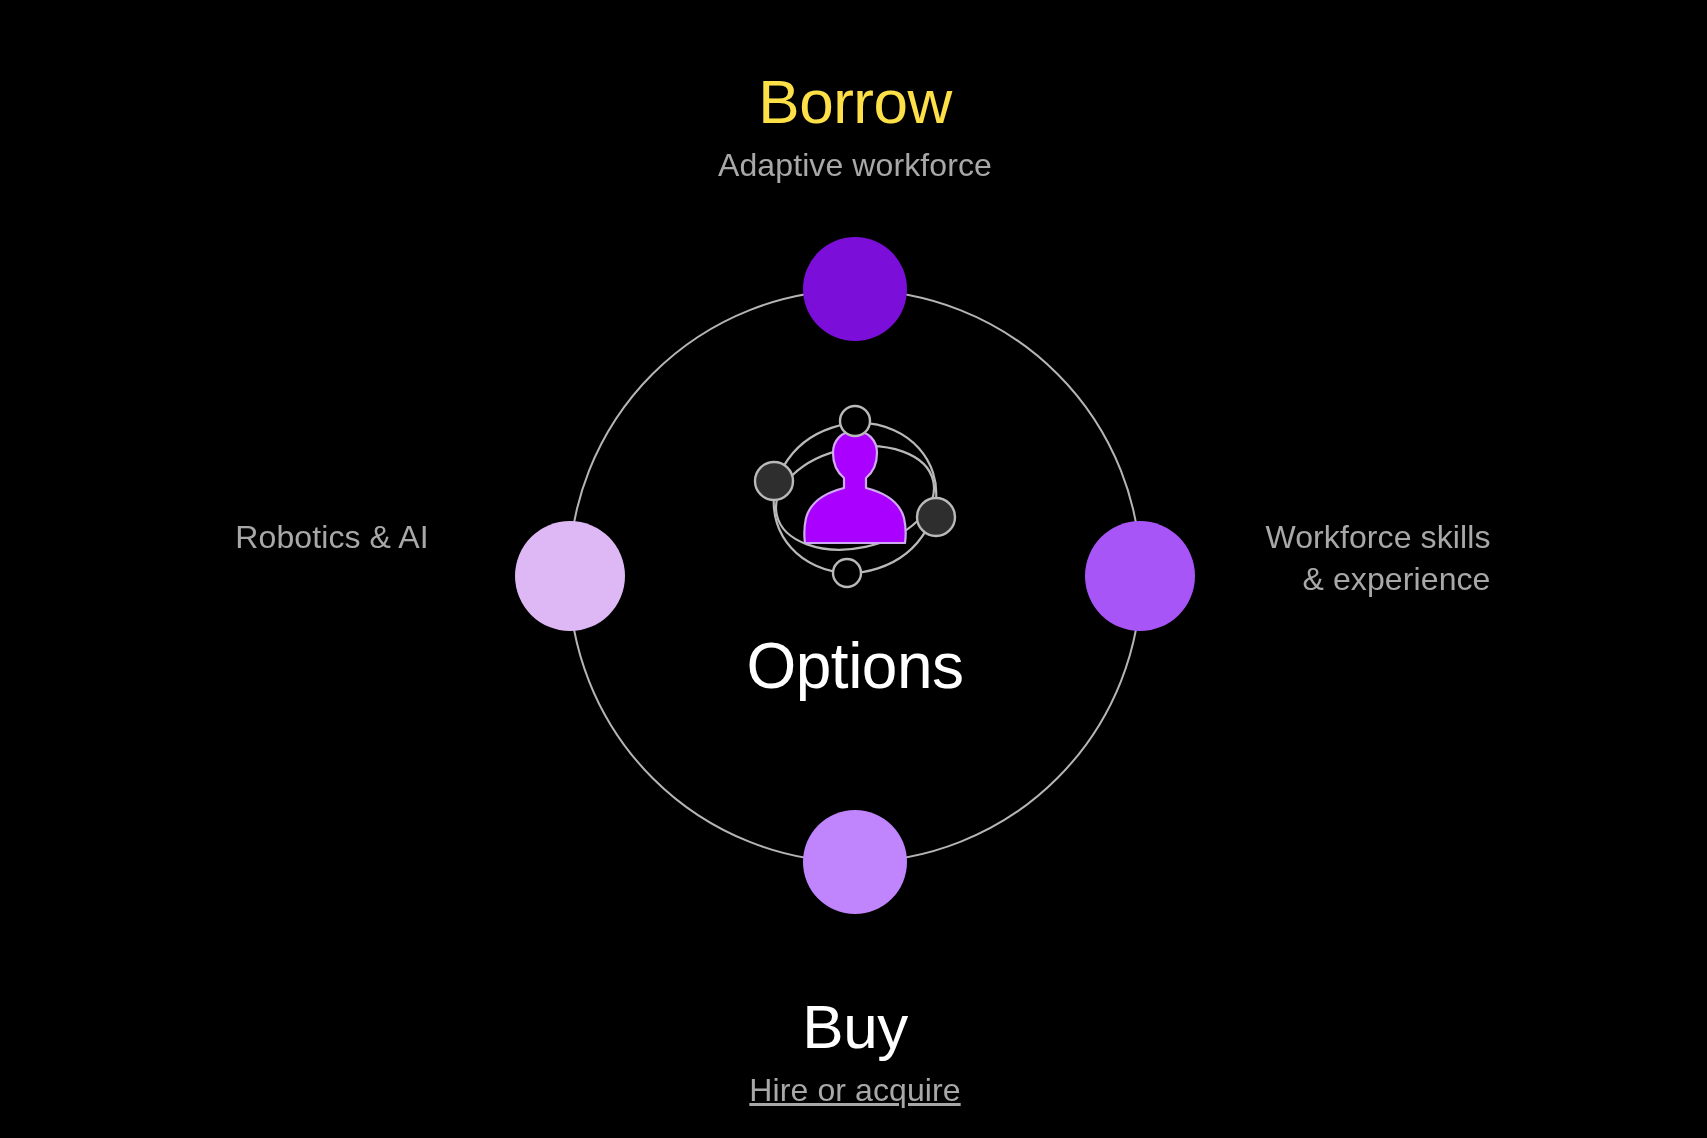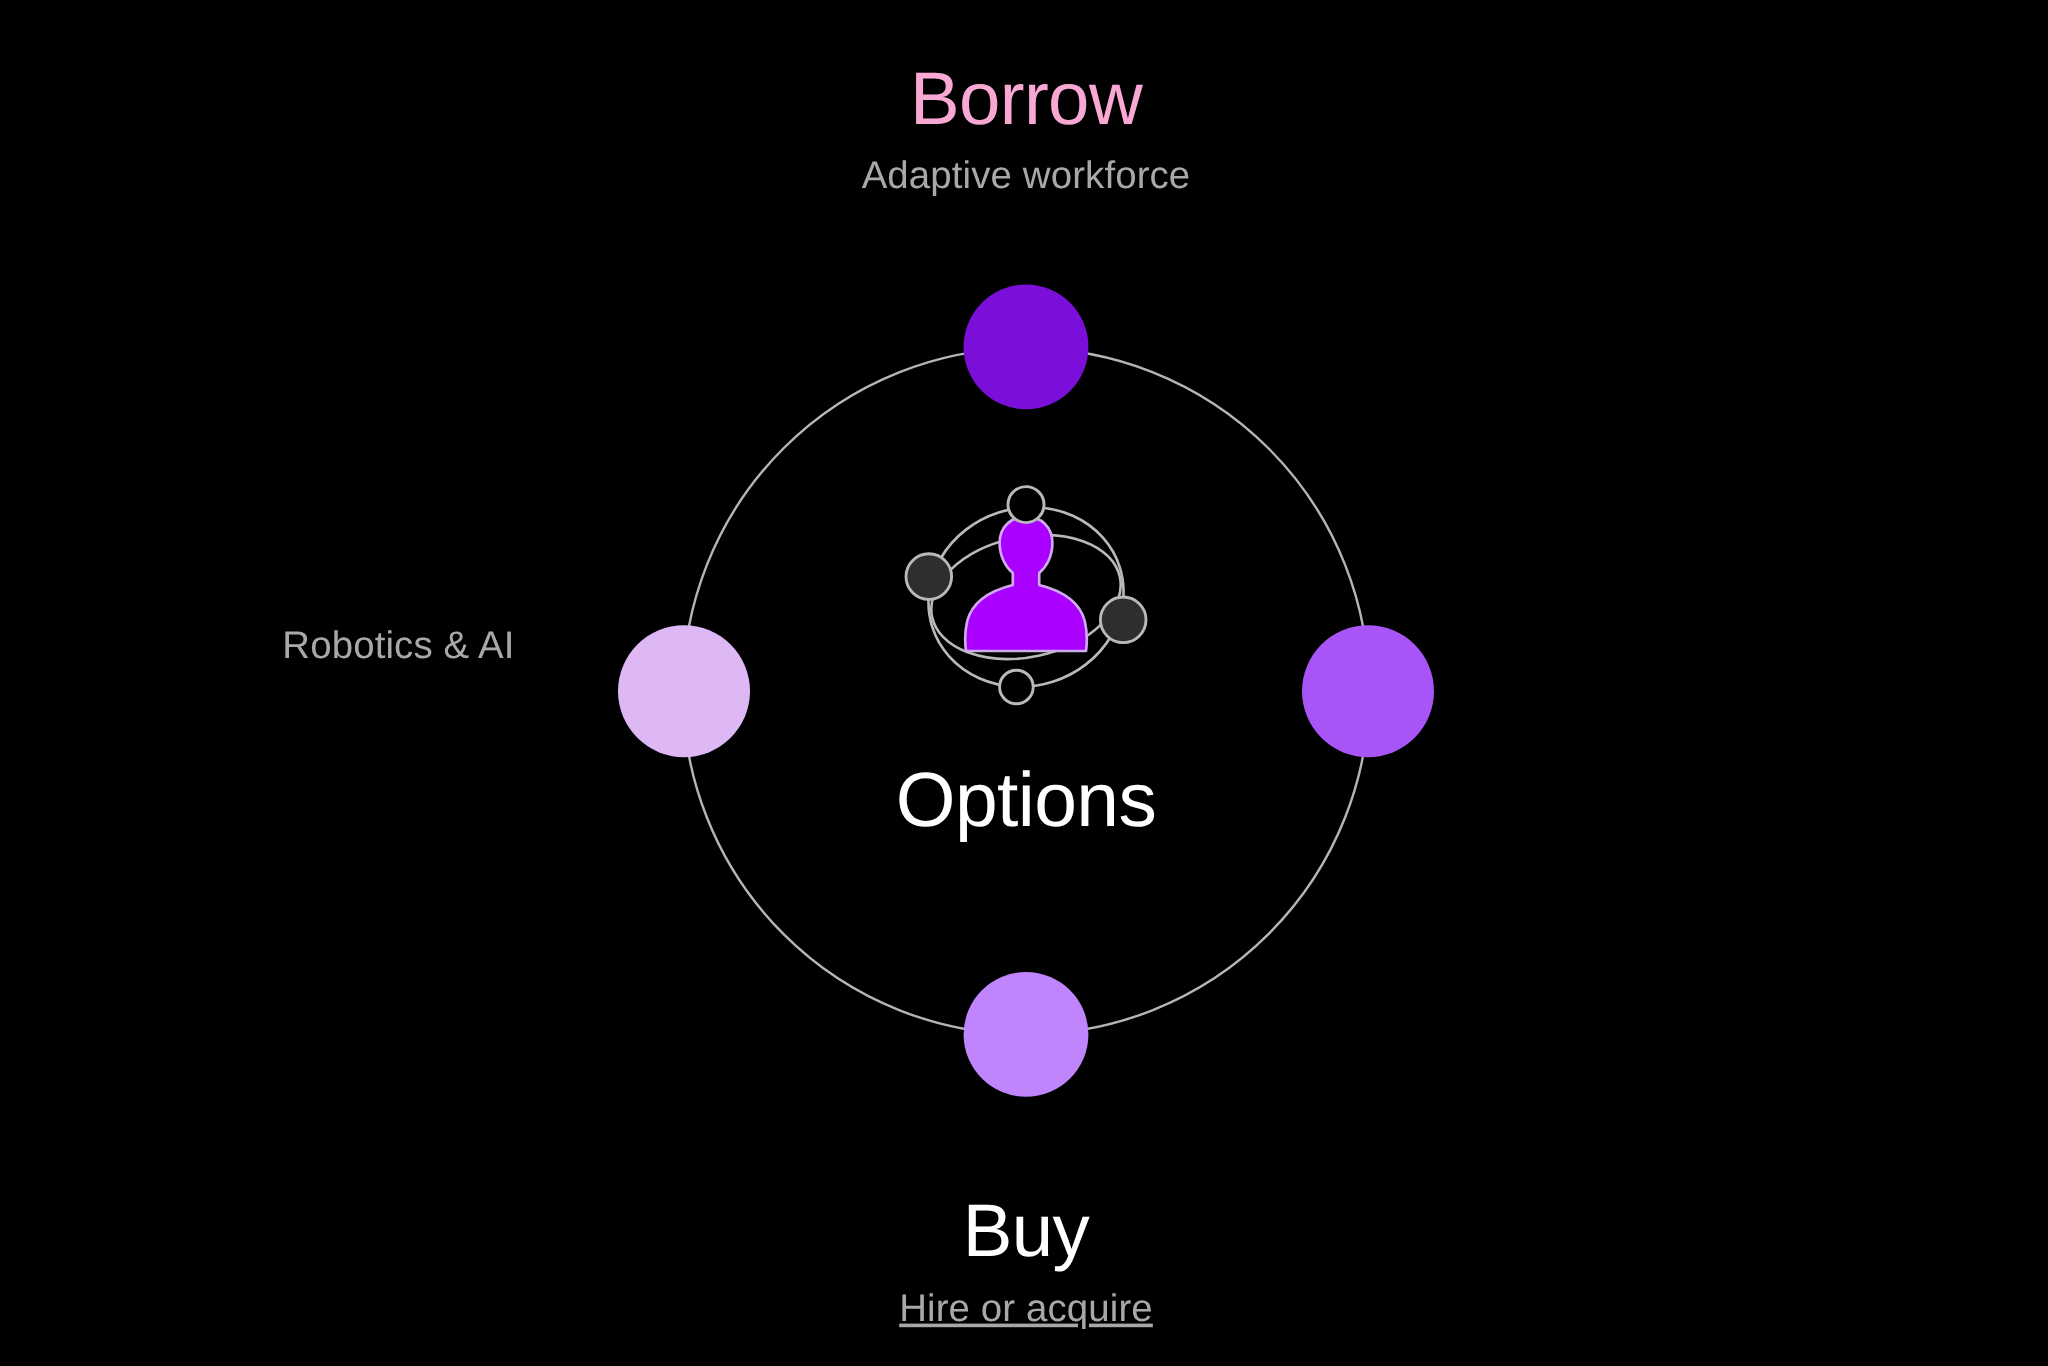--- a/index.html
+++ b/index.html
@@ -113,27 +113,31 @@
   </div>
 
   <div class="center-title" style="left: 855px; top: 666px; color: rgb(255, 255, 255);">Options</div>
 
   <div class="node" id="node-borrow" style="left: 855px; top: 289px; width: 104px; height: 104px; background: rgb(123, 15, 217);"></div>
   <div class="node" id="node-build" style="left: 1140px; top: 576px; width: 110px; height: 110px; background: rgb(168, 85, 247);"></div>
   <div class="node" id="node-buy" style="left: 855px; top: 862px; width: 104px; height: 104px; background: rgb(192, 132, 252);"></div>
   <div class="node" id="node-bot" style="left: 570px; top: 576px; width: 110px; height: 110px; background: rgb(221, 184, 245);"></div>
 
   <div class="label-block" style="left:855px; top:50px;">
-    <div class="label-title" style="color: #f9a8d4;">Borrow</div>
+    <div class="label-title" style="color: #fde047; margin-top: 19px;">Borrow</div>
     <div class="label-sub" style="color: rgb(168, 168, 168);">
       <span class="sub-line">Adaptive workforce</span>
     </div>
   </div>
 
   <div class="label-block" style="left:1378px; top:508px;">
+    <div class="label-sub" style="color: rgb(168, 168, 168);">
+      <span class="sub-line">Workforce skills</span>
+      <span class="sub-line">&amp; experience</span>
+    </div>
   </div>
 
   <div class="label-block" style="left:855px; top:950px;margin-top:44px;">
     <div class="label-title" style="color: rgb(255, 255, 255);">Buy</div>
     <div class="label-sub" style="color: rgb(168, 168, 168); text-decoration: underline;">
       <span class="sub-line">Hire or acquire</span>
     </div>
   </div>
 
   <div class="label-block" style="left:332px; top:508px;">

